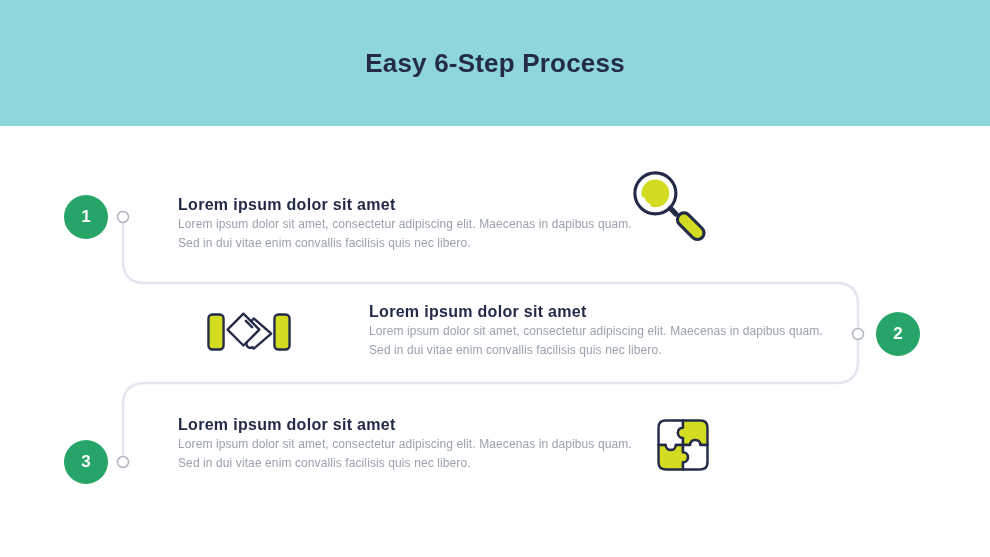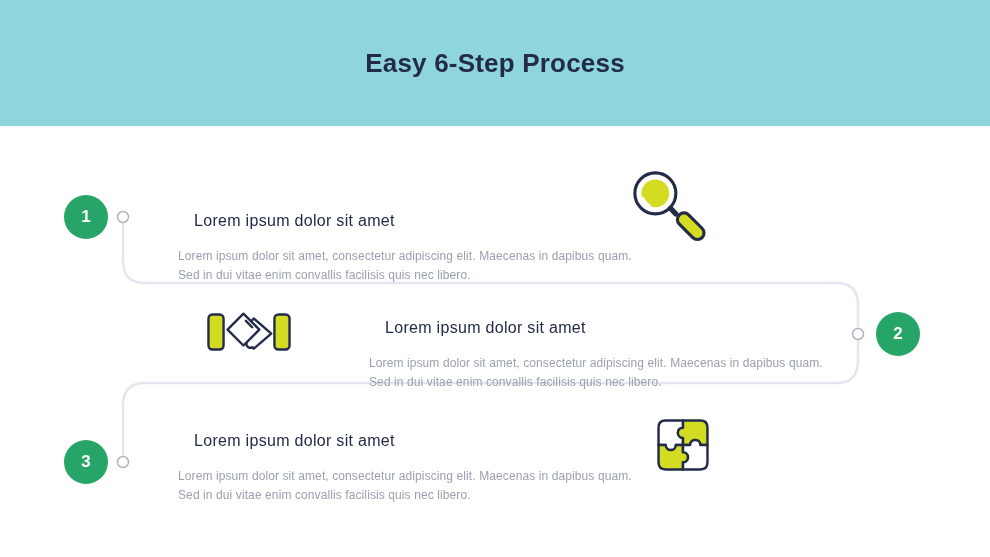--- a/index.html
+++ b/index.html
@@ -23,21 +23,21 @@
   .badge{
     position:absolute;width:44px;height:44px;border-radius:50%;
     background:var(--green);color:#ffffff;font-size:17px;font-weight:700;
     display:flex;align-items:center;justify-content:center;
   }
   .badge-1{left:64px;top:195px;}
   .badge-2{left:876px;top:312px;}
   .badge-3{left:64px;top:440px;}
   .step-text{position:absolute;}
   .step-text h3{
-    margin:16px;font-size:16px;font-weight:400;color:var(--navy);
+    margin:0;font-size:16px;font-weight:700;color:var(--navy);
     letter-spacing:0.3px;line-height:20px;
   }
   .step-body{font-size:12px;line-height:19px;
     color:var(--body-gray);letter-spacing:0.1px;white-space:nowrap;}
   .text-1{left:178px;top:195px;}
   .text-2{left:369px;top:302px;}
   .text-3{left:178px;top:415px;}
   .icon-magnifier{position:absolute;left:629px;top:166px;}
   .icon-handshake{position:absolute;left:206px;top:301px;}
   .icon-puzzle{position:absolute;left:657px;top:418px;}

